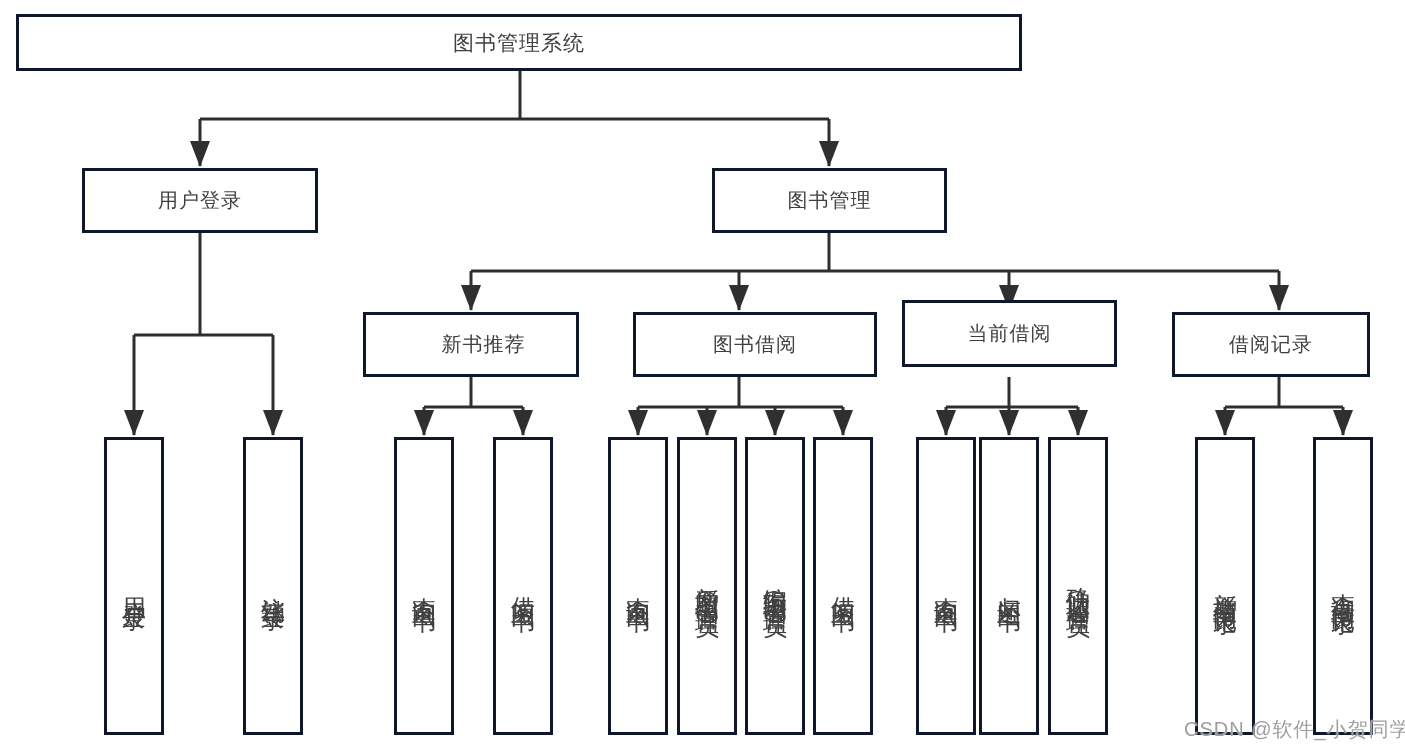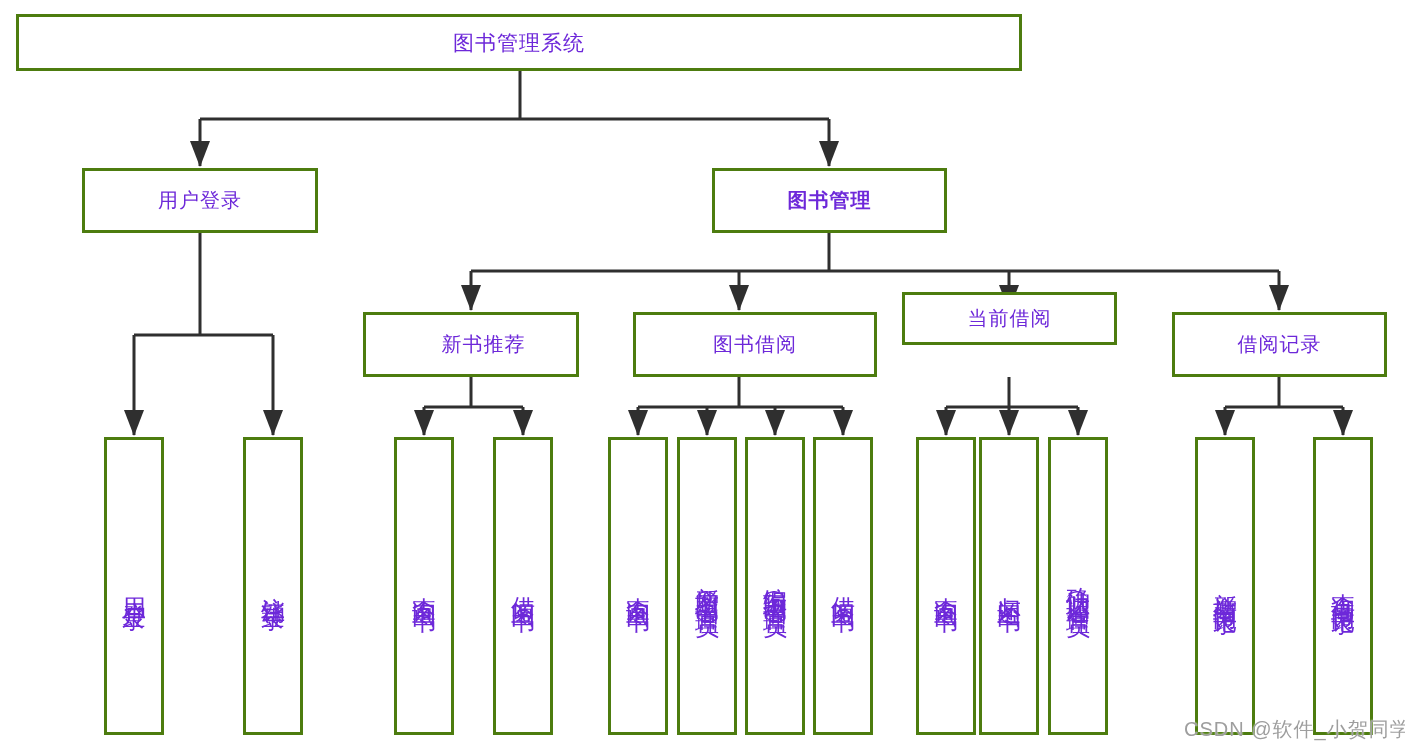--- a/index.html
+++ b/index.html
@@ -26,22 +26,22 @@
     fill: none;
   }
   svg.connectors polygon {
     fill: #2f2f2f;
     stroke: none;
   }
   .hbox, .vbox {
     position: absolute;
     box-sizing: border-box;
     background: #ffffff;
-    border: 3px solid #4d7c0f;
-    color: #6d28d9;
+    border: 3px solid #0f172a;
+    color: #404040;
     display: flex;
     align-items: center;
     justify-content: center;
     z-index: 1;
   }
   .hbox {
     font-size: 20px;
     letter-spacing: 1px;
   }
   .hbox.root { font-size: 21px; }
@@ -106,26 +106,26 @@
     <polygon points="936,410 956,410 946,436"></polygon>
     <polygon points="999,410 1019,410 1009,436"></polygon>
     <polygon points="1068,410 1088,410 1078,436"></polygon>
     <polygon points="1215,410 1235,410 1225,436"></polygon>
     <polygon points="1333,410 1353,410 1343,436"></polygon>
   </svg>
 
   <div class="hbox root" style="left:16px; top:14px; width:1006px; height:57px;">图书管理系统</div>
 
   <div class="hbox" style="left:82px; top:168px; width:236px; height:65px;">用户登录</div>
-  <div class="hbox" style="left:712px; top:168px; width:235px; height:65px;font-weight:bold;">图书管理</div>
+  <div class="hbox" style="left:712px; top:168px; width:235px; height:65px;">图书管理</div>
 
   <div class="hbox" style="left:363px; top:312px; width:216px; height:65px;padding-left:25px;">新书推荐</div>
   <div class="hbox" style="left:633px; top:312px; width:244px; height:65px;">图书借阅</div>
-  <div class="hbox" style="left:902px; top:292px; width:215px; height:53px;">当前借阅</div>
-  <div class="hbox" style="left:1172px; top:312px; width:215px; height:65px;text-align:center;">借阅记录</div>
+  <div class="hbox" style="left:902px; top:300px; width:215px; height:67px;">当前借阅</div>
+  <div class="hbox" style="left:1172px; top:312px; width:198px; height:65px;text-align:center;">借阅记录</div>
 
   <div class="vbox" style="left:104px;">用户登录</div>
   <div class="vbox" style="left:243px;">注销登录</div>
 
   <div class="vbox" style="left:394px;">查询图书</div>
   <div class="vbox" style="left:493px;">借阅图书</div>
 
   <div class="vbox" style="left:608px;">查询图书</div>
   <div class="vbox" style="left:677px;">新增图书（管理员）</div>
   <div class="vbox" style="left:745px;">编辑图书（管理员）</div>

